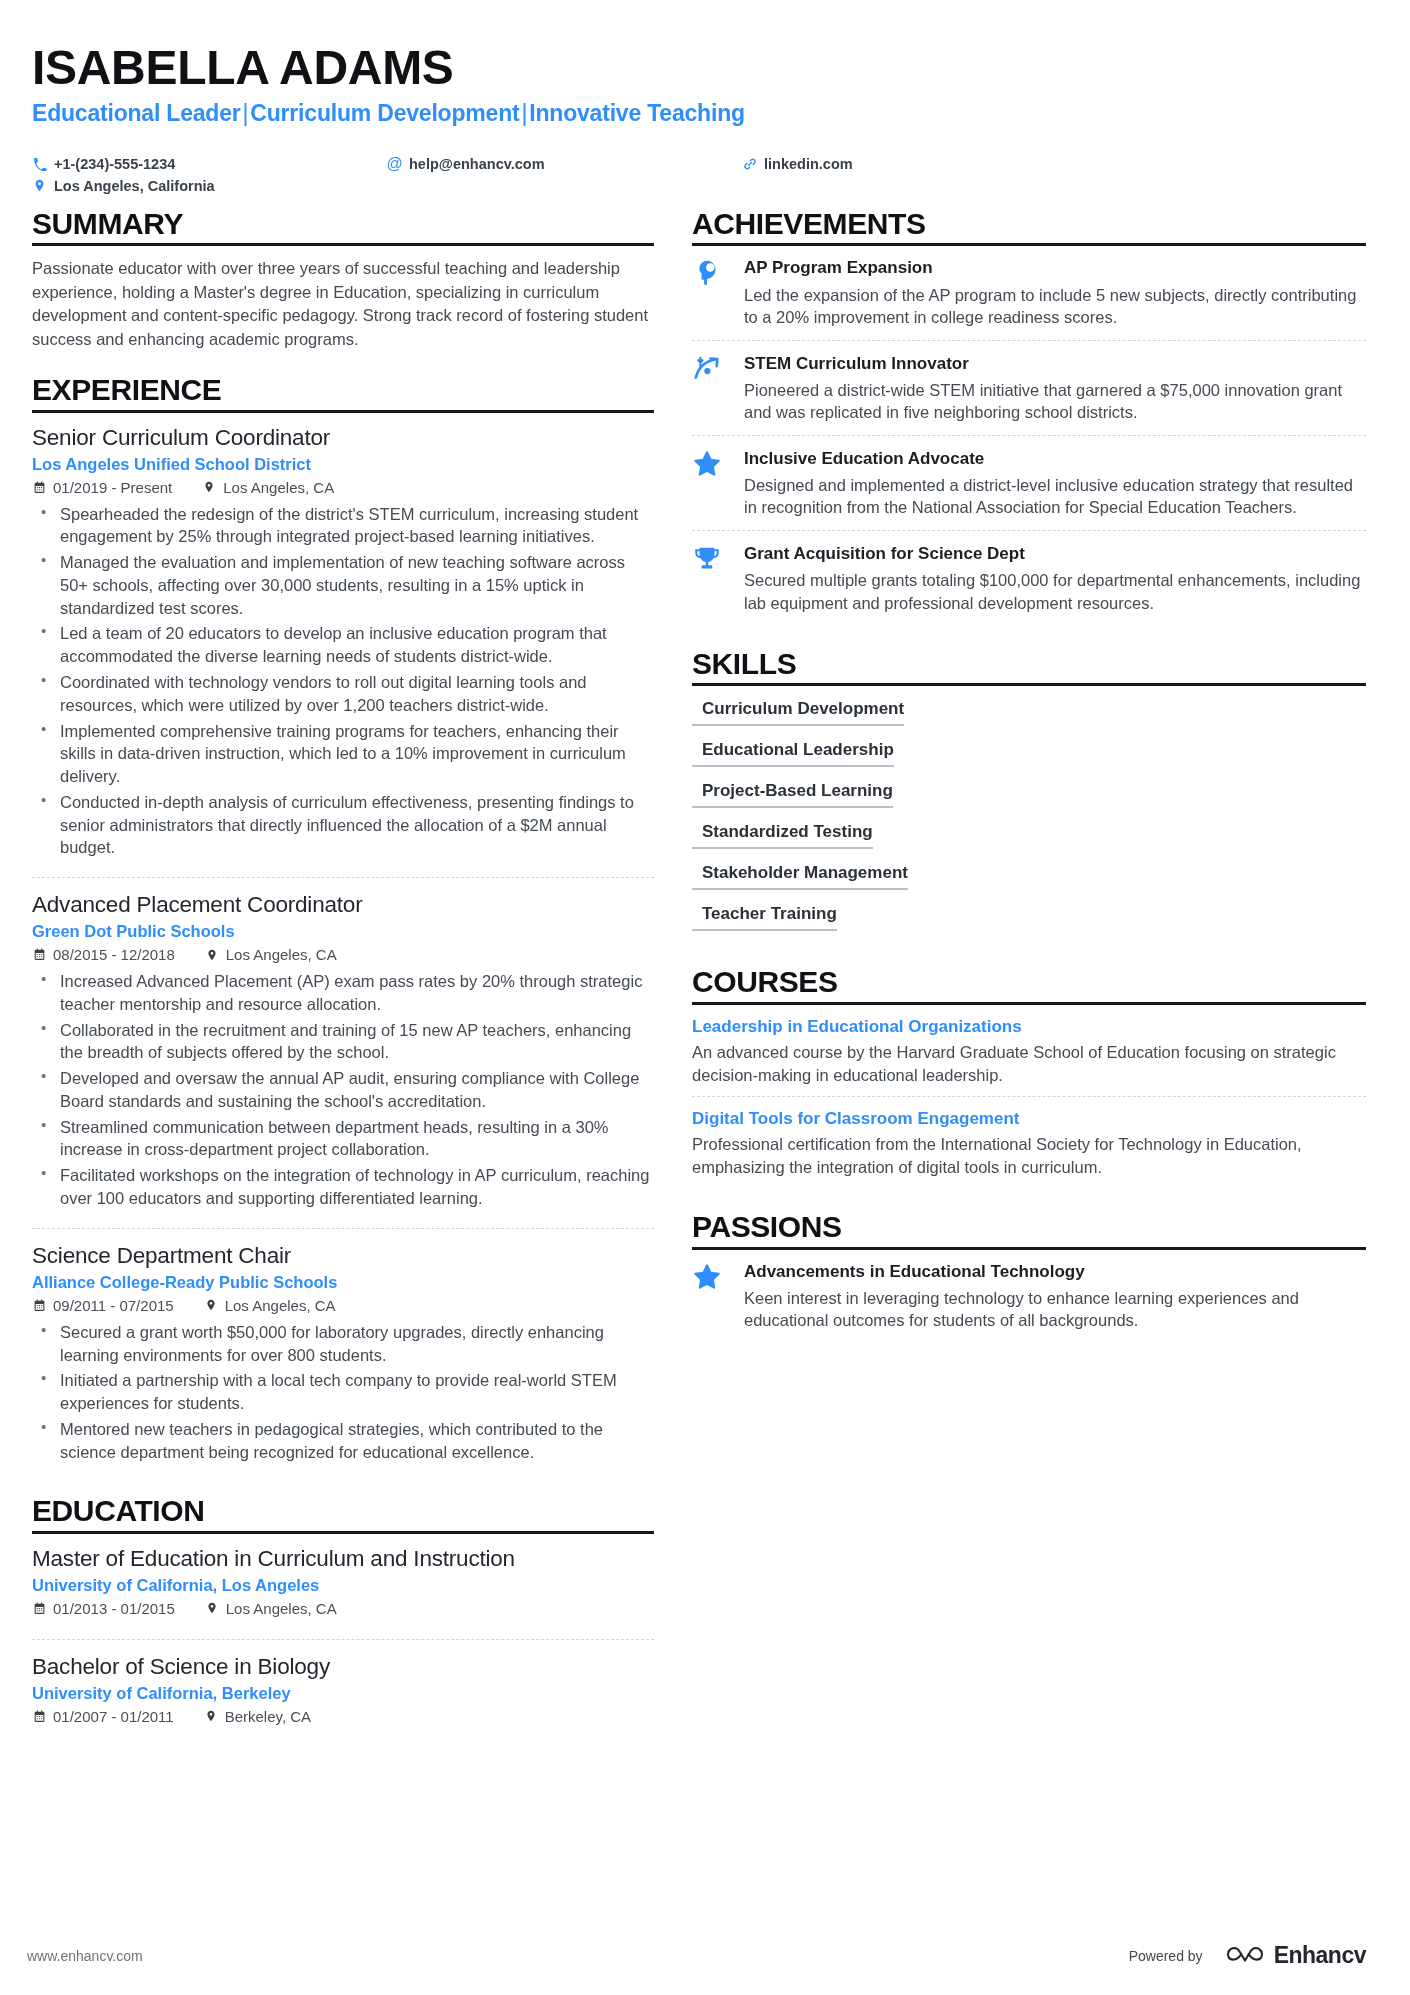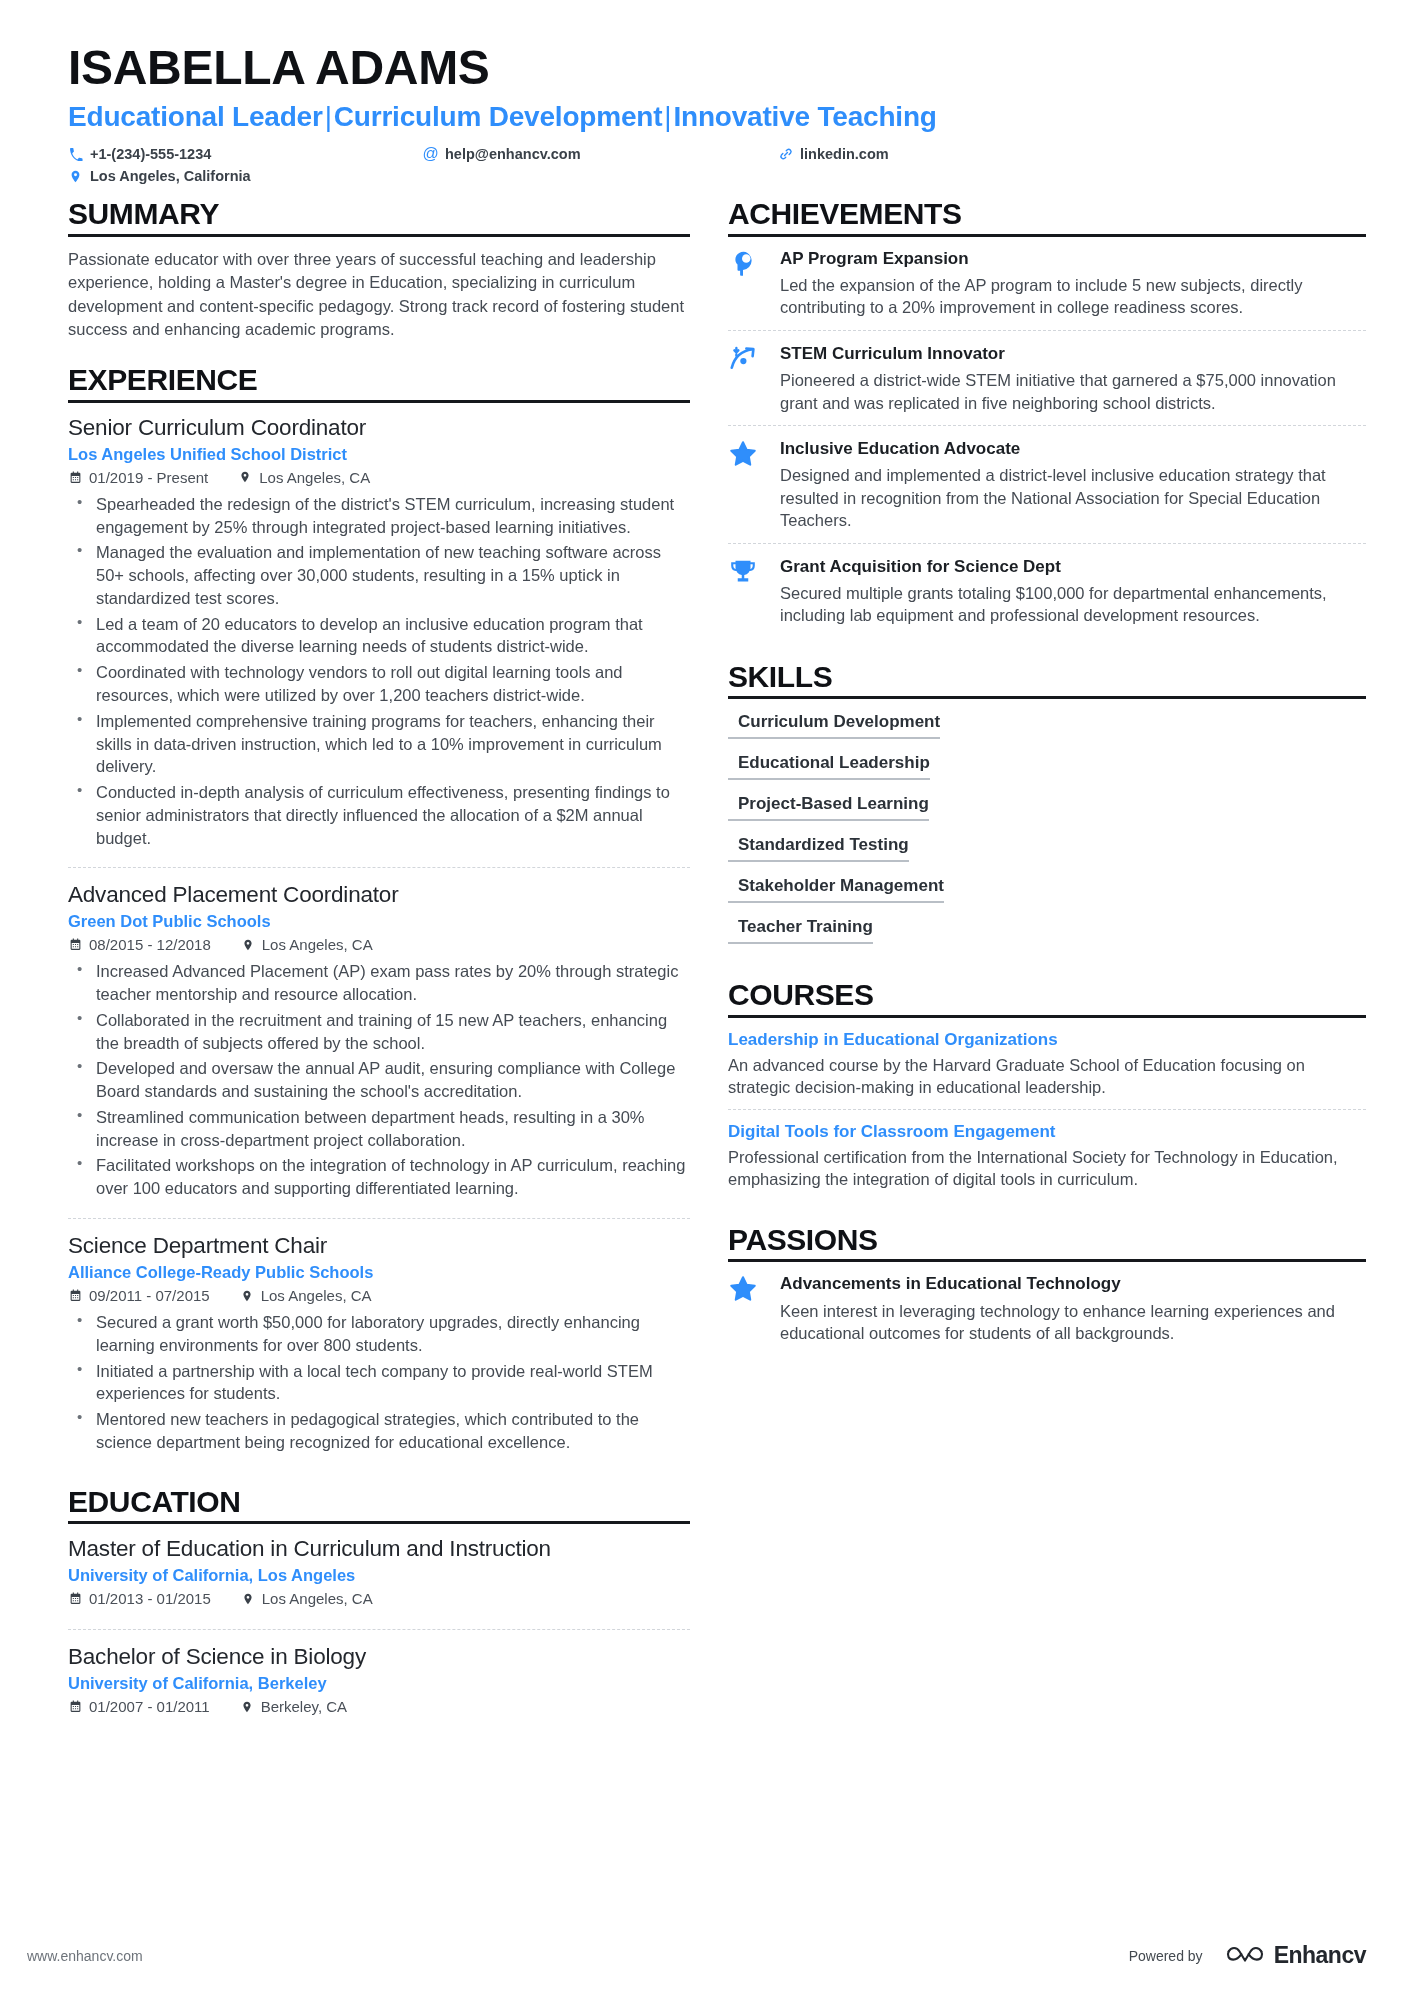--- a/index.html
+++ b/index.html
@@ -6,40 +6,40 @@
   html, body {
     width: 1410px;
     background: #ffffff;
     font-family: "Liberation Sans", sans-serif;
     color: #2b3138;
   }
   .page {
     position: relative;
     width: 1410px;
     min-height: 1995px;
-    padding: 40px 44px 0 68px;
+    padding: 40px 44px 0 32px;
     background: #fff;
   }
 
   
   .name {
     font-size: 48px;
     font-weight: 700;
     letter-spacing: -0.3px;
     color: #0f1115;
     line-height: 1.15;
     margin-bottom: 4px;
   }
   .headline {
-    font-size: 28px;
+    font-size: 23px;
     font-weight: 700;
     color: #2f8efb;
     letter-spacing: -0.2px;
     line-height: 1.25;
-    margin-bottom: 12px;
+    margin-bottom: 28px;
   }
   .headline .sep { color: #2f8efb; font-weight: 400; padding: 0 2px; }
 
   .contact-grid {
     display: grid;
     grid-template-columns: 355px 355px auto;
     row-gap: 6px;
     margin-bottom: 4px;
   }
   .contact-item {

